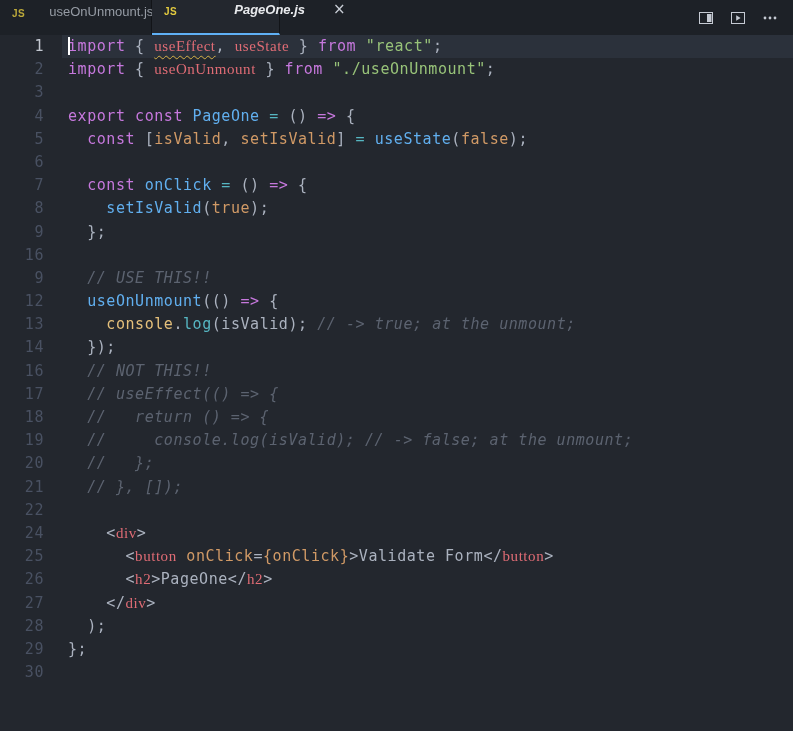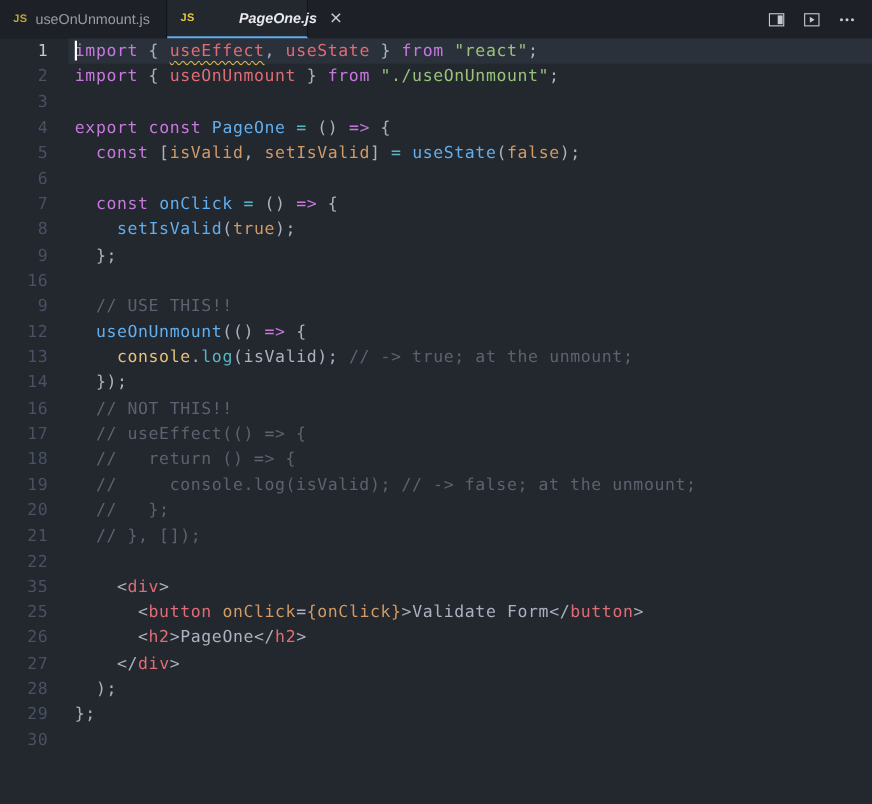--- a/index.html
+++ b/index.html
@@ -10,22 +10,22 @@
     position: relative;
   }
 
   
   .tabbar {
     height:35px; width:100%;
     background: var(--bg-tabstrip, #1d2127);
     display:flex; align-items:stretch;
   }
   .tab {
-    display:flex; align-items:center; gap:7px;
-    padding:0 12px;
+    display:flex; align-items:flex-end; gap:24px;
+    padding:16px 12px;
     font-size:13px;
     border-right:1px solid var(--border-dark, #121418);
     cursor:pointer;
     position:relative;
     white-space:nowrap;
   }
   .tab.inactive { background: var(--bg-tabstrip, #1d2127); color: var(--fg-tab-inactive, #969ca5); width:152px; }
   .tab.active {
     background: var(--bg-editor, #23272e);
     color: var(--fg-tab-active, #e8eaed);
@@ -66,28 +66,28 @@
   .code { flex:1; padding-left:6px; position:relative; }
   .row.current .code { background: var(--bg-linehl, #2b313b); }
 
   .cursor {
     display:inline-block; width:1.5px; height:18px;
     background:#ffffff; vertical-align:middle;
     position:relative; top:-1px; margin-right:-1.5px;
   }
 
   .tk-kw  { color: var(--c-kw,  #c678dd); }
-  .tk-var { color: var(--c-var, #e06c75); }
+  .tk-var { color: var(--c-var, #e06c75); font-family: Liberation Serif, serif; }
   .tk-str { color: var(--c-str, #98c379); }
   .tk-fn  { color: var(--c-fn,  #61afef); }
   .tk-num { color: var(--c-num, #d19a66); }
   .tk-cls { color: var(--c-cls, #e5c07b); margin-top: 40px; }
   .tk-op  { color: var(--c-op,  #56b6c2); }
   .tk-pun { color: var(--c-pun, #abb2bf); }
-  .tk-com { color: var(--c-com, #5c6370); }
+  .tk-com { color: var(--c-com, #5c6370); font-style:italic; }
   .tk-warn {
     text-decoration-line: underline;
     text-decoration-style: wavy;
     text-decoration-color: var(--c-warn, #d5b145);
     text-decoration-thickness:1px;
     text-underline-offset:4px;
   }
 </style>
 </head>
 <body style="--bg-editor: #23272e; --bg-tabstrip: #1d2127; --bg-linehl: #2b313b; --border-dark: #121418; --accent-blue: #5fb0f5; --js-yellow: #e3cb3f; --fg-tab-active: #e8eaed; --fg-tab-inactive: #969ca5; --fg-linenum: #495162; --fg-linenum-active: #c2c7d0; --c-kw: #c678dd; --c-var: #e06c75; --c-str: #98c379; --c-fn: #61afef; --c-num: #d19a66; --c-cls: #e5c07b; --c-op: #56b6c2; --c-pun: #abb2bf; --c-com: #5c6370; --c-warn: #d5b145;">
@@ -142,21 +142,21 @@
       <div class="row"><div class="gutter">12</div><div class="code"><span class="tk-pun">  </span><span class="tk-fn">useOnUnmount</span><span class="tk-pun">(() </span><span class="tk-kw">=&gt;</span><span class="tk-pun"> {</span></div></div>
       <div class="row"><div class="gutter">13</div><div class="code"><span class="tk-pun">    </span><span class="tk-cls">console</span><span class="tk-pun">.</span><span class="tk-op">log</span><span class="tk-pun">(</span><span class="tk-pun">isValid</span><span class="tk-pun">); </span><span class="tk-com">// -&gt; true; at the unmount;</span></div></div>
       <div class="row"><div class="gutter">14</div><div class="code"><span class="tk-pun">  });</span></div></div>
       <div class="row"><div class="gutter">16</div><div class="code"><span class="tk-com">  // NOT THIS!!</span></div></div>
       <div class="row"><div class="gutter">17</div><div class="code"><span class="tk-com">  // useEffect(() =&gt; {</span></div></div>
       <div class="row"><div class="gutter">18</div><div class="code"><span class="tk-com">  //   return () =&gt; {</span></div></div>
       <div class="row"><div class="gutter">19</div><div class="code"><span class="tk-com">  //     console.log(isValid); // -&gt; false; at the unmount;</span></div></div>
       <div class="row"><div class="gutter">20</div><div class="code"><span class="tk-com">  //   };</span></div></div>
       <div class="row"><div class="gutter">21</div><div class="code"><span class="tk-com">  // }, []);</span></div></div>
       <div class="row"><div class="gutter">22</div><div class="code"></div></div>
-      <div class="row"><div class="gutter">35</div><div class="code"><span class="tk-pun">    &lt;</span><span class="tk-var">div</span><span class="tk-pun">&gt;</span></div></div>
+      <div class="row"><div class="gutter">24</div><div class="code"><span class="tk-pun">    &lt;</span><span class="tk-var">div</span><span class="tk-pun">&gt;</span></div></div>
       <div class="row"><div class="gutter">25</div><div class="code"><span class="tk-pun">      &lt;</span><span class="tk-var">button</span><span class="tk-pun"> </span><span class="tk-num">onClick</span><span class="tk-pun">=</span><span class="tk-num">{onClick}</span><span class="tk-pun">&gt;</span><span class="tk-pun">Validate Form</span><span class="tk-pun">&lt;/</span><span class="tk-var">button</span><span class="tk-pun">&gt;</span></div></div>
       <div class="row"><div class="gutter">26</div><div class="code"><span class="tk-pun">      &lt;</span><span class="tk-var">h2</span><span class="tk-pun">&gt;</span><span class="tk-pun">PageOne</span><span class="tk-pun">&lt;/</span><span class="tk-var">h2</span><span class="tk-pun">&gt;</span></div></div>
       <div class="row"><div class="gutter">27</div><div class="code"><span class="tk-pun">    &lt;/</span><span class="tk-var">div</span><span class="tk-pun">&gt;</span></div></div>
       <div class="row"><div class="gutter">28</div><div class="code"><span class="tk-pun">  );</span></div></div>
       <div class="row"><div class="gutter">29</div><div class="code"><span class="tk-pun">};</span></div></div>
       <div class="row"><div class="gutter">30</div><div class="code"></div></div>
     </div>
 </div>
 
 </body></html>

